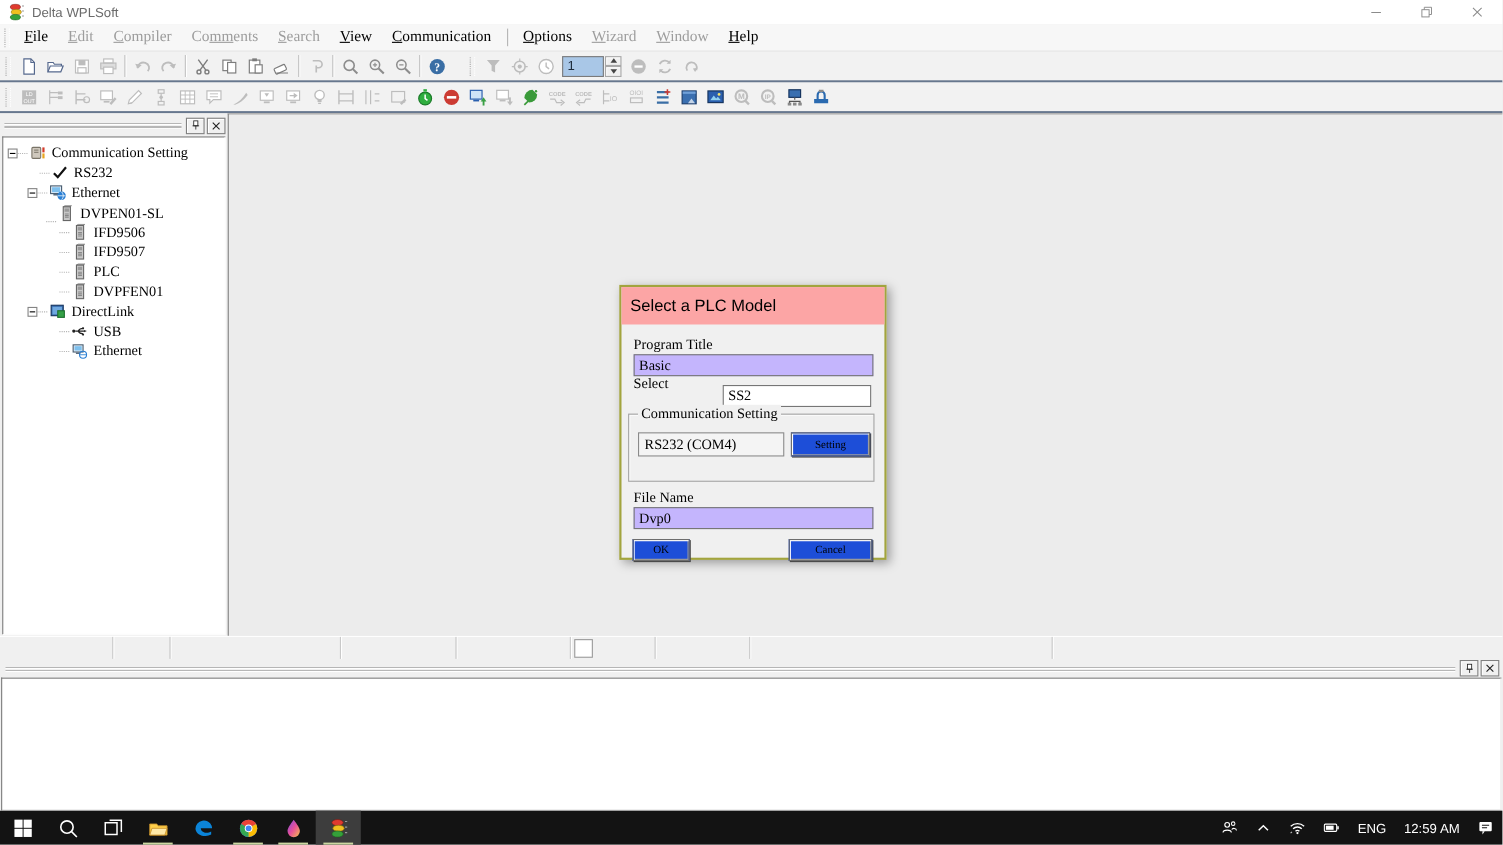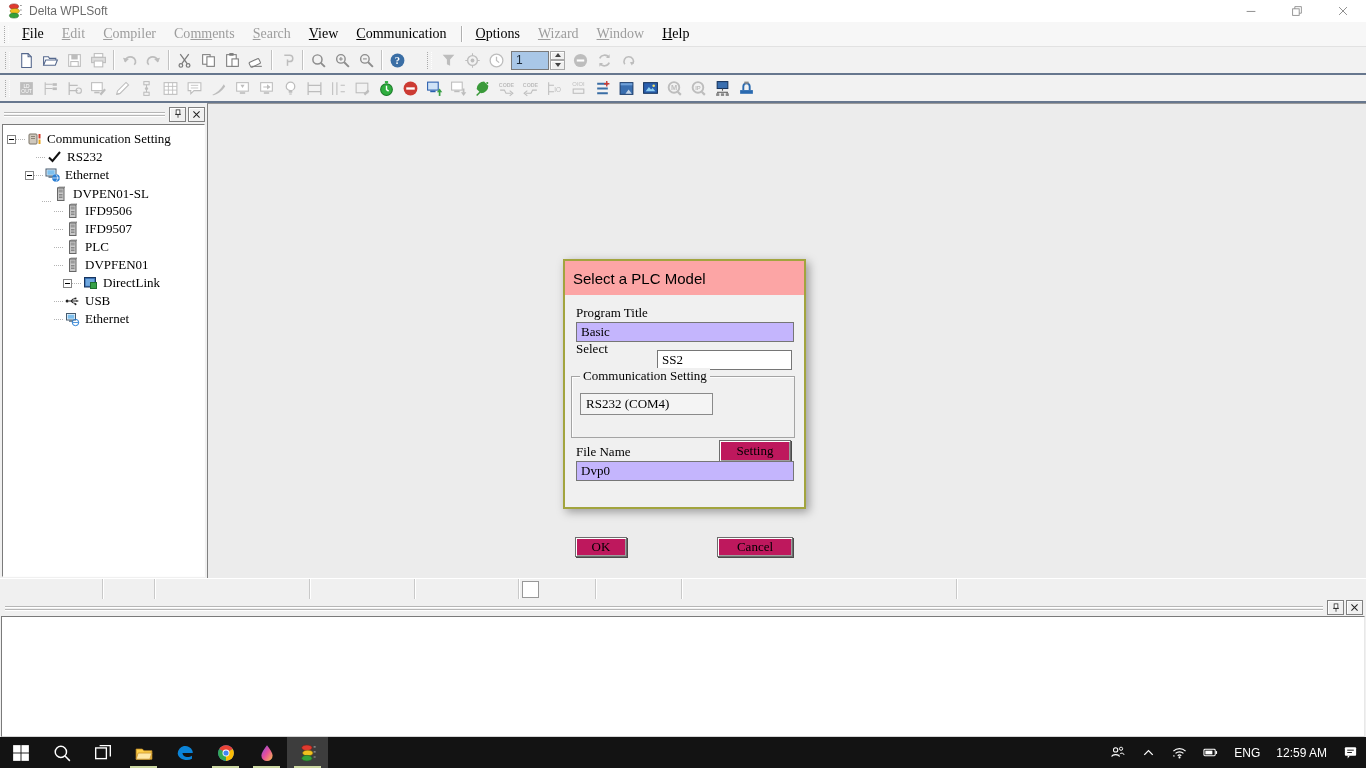--- a/index.html
+++ b/index.html
@@ -56,21 +56,21 @@
   .dlg-body { position:relative; height:222px; }
   .dlbl { position:absolute; color:#000; }
   .inp { position:absolute; background:#c4b5fd; border:1px solid #767676; padding:1px 4px; line-height:16px; color:#000; }
   .combo { position:absolute; display:flex; background:#fff; border:1px solid #767676;flex-direction:column; }
   .combo-val { flex:1; padding:1px 4px; line-height:16px; }
   .combo-btn { width:17px; background:#ececec; border-left:1px solid #9a9a9a; box-shadow:inset 1px 1px 0 #fff, inset -1px -1px 0 #8a8a8a; display:flex; align-items:center; justify-content:center; }
   .tri-combo { width:0; height:0; border:4px solid transparent; border-top:5px solid #000; margin-top:5px; }
   .group { position:absolute; border:1px solid #a4a4a4; box-shadow:inset 1px 1px 0 #fdfdfd; }
   .group-label { position:absolute; top:-9px; left:8px; background:#f0f0f0; padding:0 3px; }
   .commfield { position:absolute; background:#f4f4f4; border:1px solid #8a8a8a; padding:2px 5px; }
-  .btn95 { position:absolute; background:#be185d; font-family:inherit; font-size:13px; color:#000; border:1px solid #6d6d6d; box-shadow:inset 1px 1px 0 #fff, inset -1px -1px 0 #9e9e9e, 1px 1px 0 #4a4a4a; display:flex; align-items:center; justify-content:center;margin-top:47px; }
+  .btn95 { position:absolute; background:#1d4ed8; font-family:inherit; font-size:10px; color:#000; border:1px solid #6d6d6d; box-shadow:inset 1px 1px 0 #fff, inset -1px -1px 0 #9e9e9e, 1px 1px 0 #4a4a4a; display:flex; align-items:center; justify-content:center; }
 
   
   .statusbar { height:21px; background:#f0f0f0; border-top:1px solid #fff; display:flex; align-items:stretch; }
   .scell { border-right:1px solid #c9c9c9; box-shadow:1px 0 0 #fff; flex:none; }
   .sbox { width:17px; height:17px; background:#fff; border:1px solid #989898; margin:1px 3px 0 3px; align-self:center; flex:none; }
   .bottomgrip { height:17px; display:flex; align-items:center; background:#f0f0f0; padding:0 3px; }
   .outputpanel { height:121px; background:#fff; border:1px solid; border-color:#7a7a7a #e8e8e8 #d5d5d5 #7a7a7a; margin:0 1px; }
 
   
   .taskbar { height:31px; background:#131313; display:flex; align-items:stretch; color:#fff; }
@@ -609,21 +609,21 @@
           <span class="ticon">
             <svg width="17" height="16" viewBox="0 0 16 16">
               <path d="M5 2l1.5-1h6l-1.5 1z" fill="#ddd" stroke="#666" stroke-width=".6"></path>
               <rect x="5" y="2" width="6.5" height="12.5" fill="#c8c8c8" stroke="#666"></rect>
               <rect x="6.2" y="3.5" width="4" height="3" fill="#9a9a9a"></rect>
               <path d="M6.5 8.5h3.5M6.5 10h3.5M6.5 11.5h3.5" stroke="#888"></path>
             </svg>
           </span>
           <span class="tlabel">DVPFEN01</span>
         </div>
-        <div class="trow" style="padding-left: 22px; margin-left: 38px;">
+        <div class="trow" style="padding-left: 22px;">
           <span class="texp"></span>
           <span class="tdot"></span>
           <span class="ticon">
             <svg width="17" height="16" viewBox="0 0 16 16">
               <rect x="2" y="2.5" width="11" height="9.5" fill="#3a6fb0" stroke="#16345e"></rect>
               <rect x="3.2" y="4" width="8.6" height="6.8" fill="#6fa8e0"></rect>
               <rect x="8" y="7.5" width="6" height="6" fill="#35a047" stroke="#1d6e2e"></rect>
             </svg>
           </span>
           <span class="tlabel">DirectLink</span>

